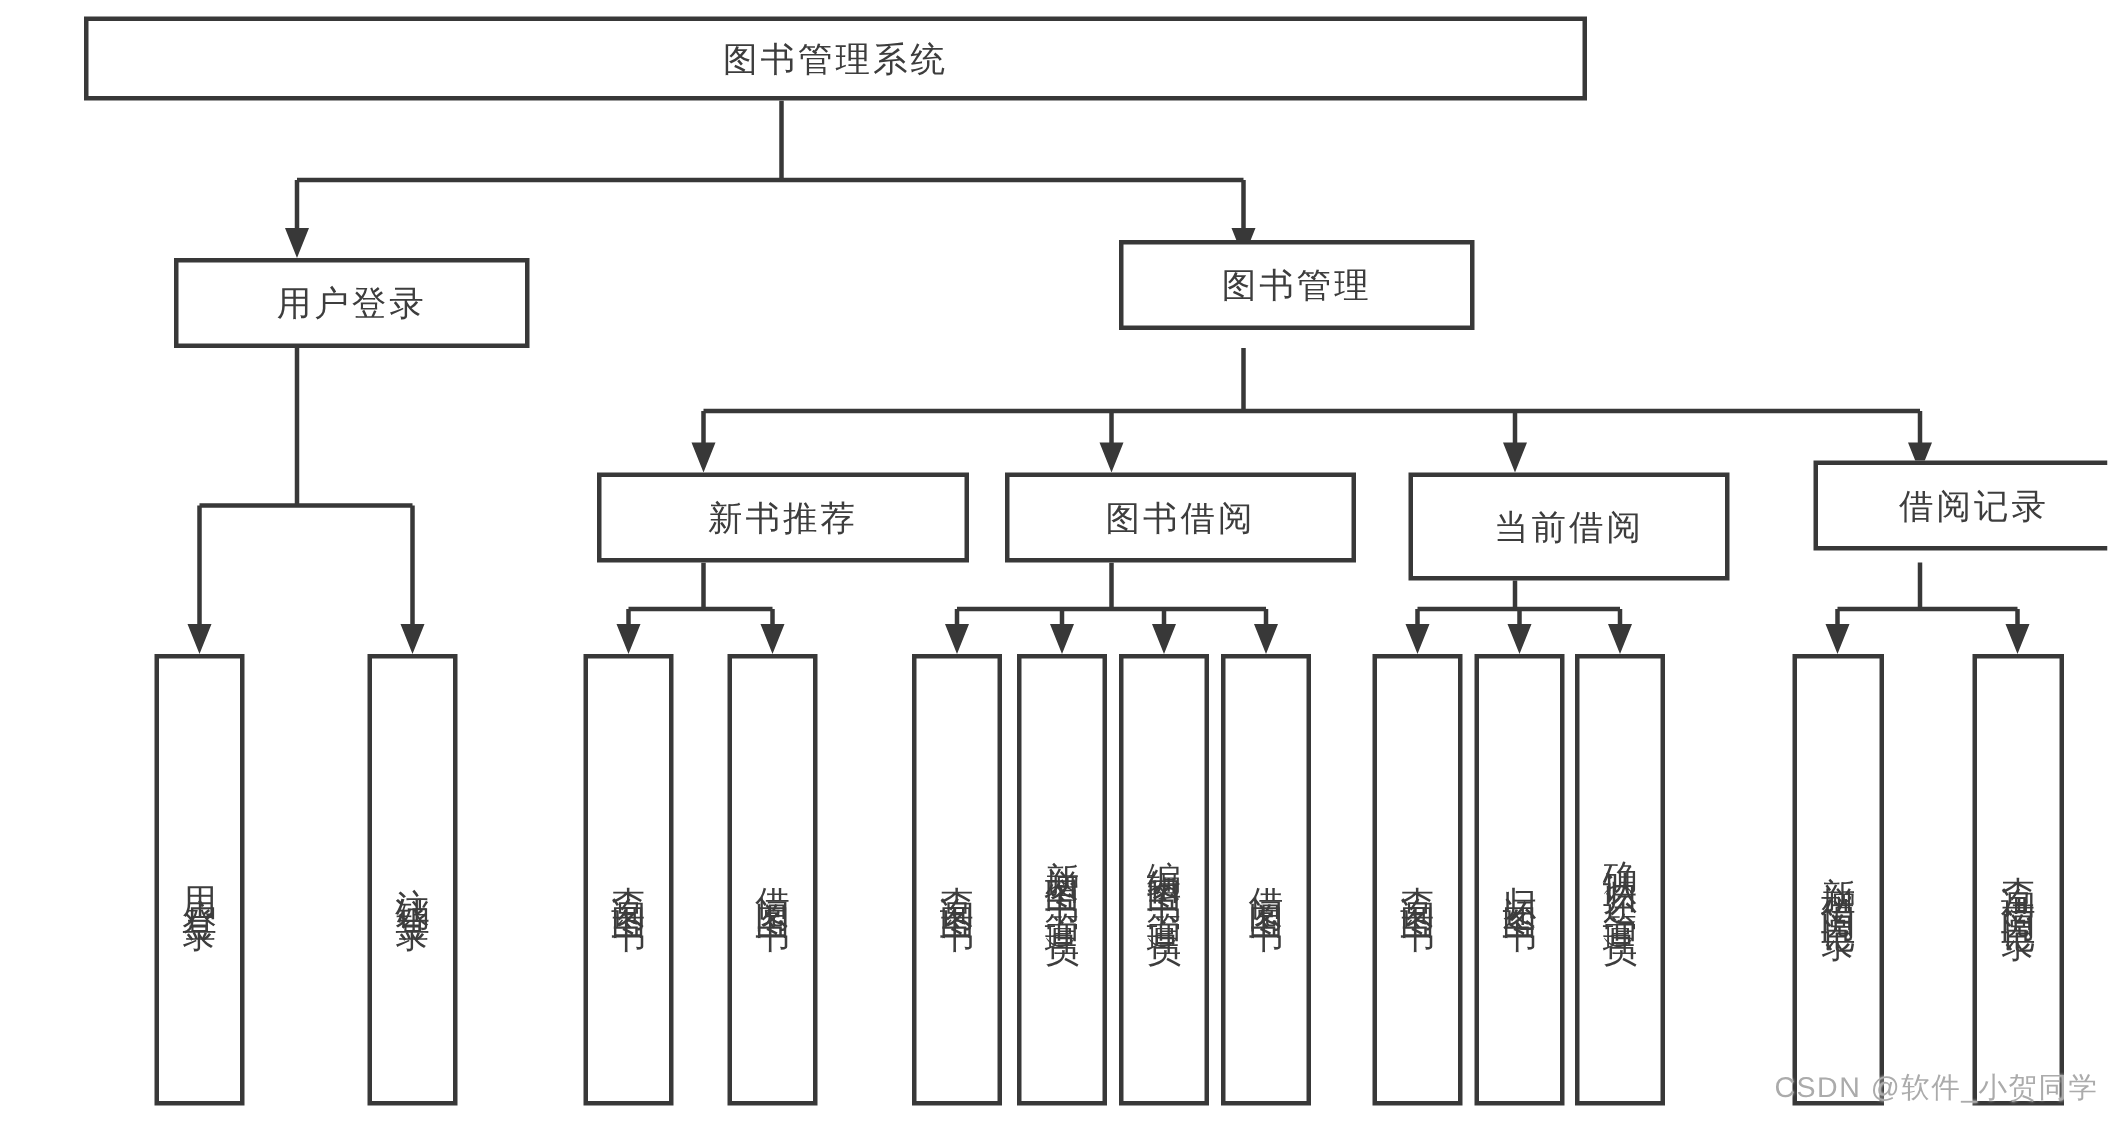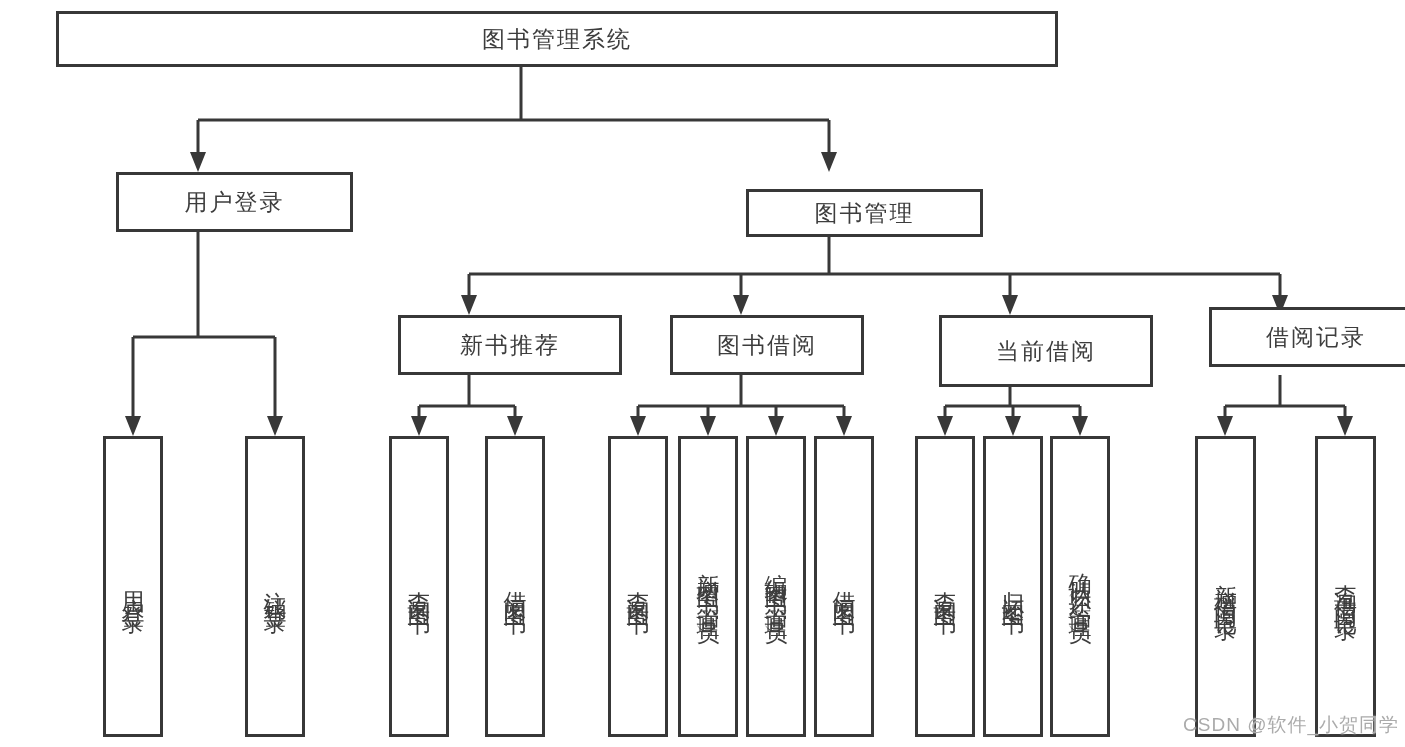--- a/index.html
+++ b/index.html
@@ -86,24 +86,24 @@
       M630 416 L646 416 L638 436 Z  M700 416 L716 416 L708 436 Z
       M768 416 L784 416 L776 436 Z  M836 416 L852 416 L844 436 Z
       M937 416 L953 416 L945 436 Z  M1005 416 L1021 416 L1013 436 Z
       M1072 416 L1088 416 L1080 436 Z
       M1217 416 L1233 416 L1225 436 Z  M1337 416 L1353 416 L1345 436 Z"></path>
   </svg>
 
   <div class="node h" style="left:20px; top:11px; width:1002px; height:56px;">图书管理系统</div>
 
   <div class="node h" style="left:80px; top:172px; width:237px; height:60px;">用户登录</div>
-  <div class="node h" style="left:710px; top:189px; width:237px; height:48px;">图书管理</div>
+  <div class="node h" style="left:710px; top:160px; width:237px; height:60px;">图书管理</div>
 
-  <div class="node h" style="left:362px; top:315px; width:224px; height:60px;">新书推荐</div>
-  <div class="node h" style="left:634px; top:315px; width:194px; height:60px;text-align:center;">图书借阅</div>
+  <div class="node h" style="left:362px; top:315px; width:248px; height:60px;">新书推荐</div>
+  <div class="node h" style="left:634px; top:315px; width:234px; height:60px;text-align:center;">图书借阅</div>
   <div class="node h" style="left:903px; top:315px; width:214px; height:72px;">当前借阅</div>
   <div class="node h" style="left:1173px; top:307px; width:214px; height:60px;">借阅记录</div>
 
   <div class="node v" style="left:103px; top:436px; width:60px; height:301px;">用户登录</div>
   <div class="node v" style="left:245px; top:436px; width:60px; height:301px;">注销登录</div>
 
   <div class="node v" style="left:389px; top:436px; width:60px; height:301px;">查询图书</div>
   <div class="node v" style="left:485px; top:436px; width:60px; height:301px;">借阅图书</div>
 
   <div class="node v" style="left:608px; top:436px; width:60px; height:301px;">查询图书</div>

